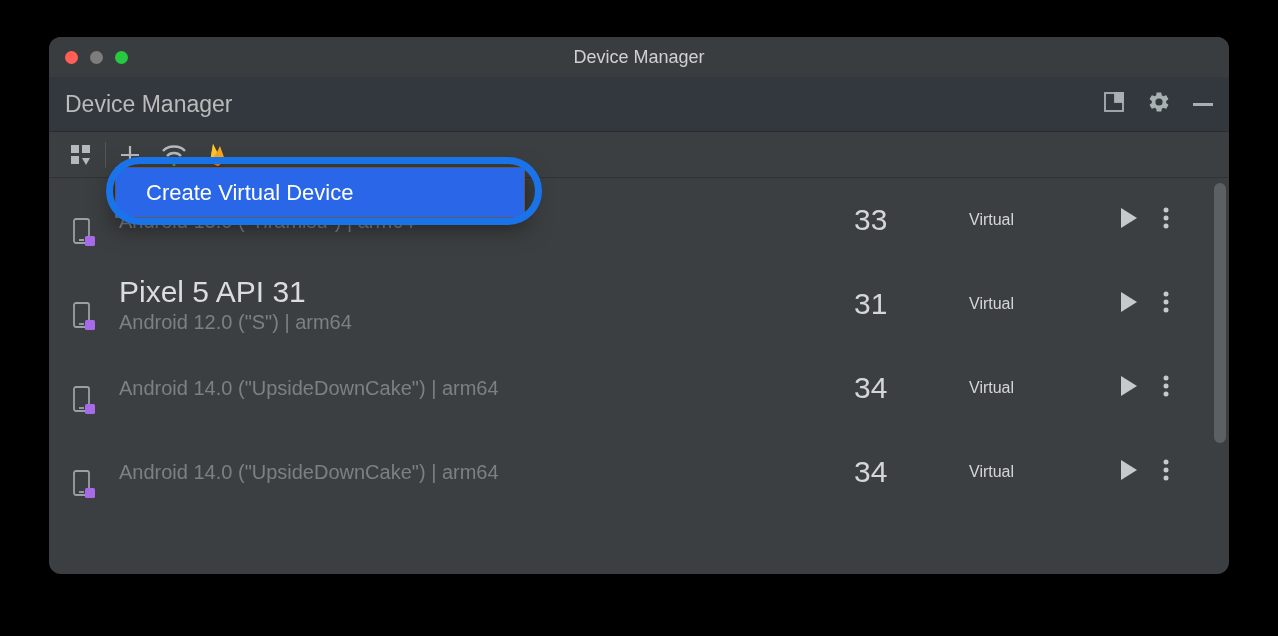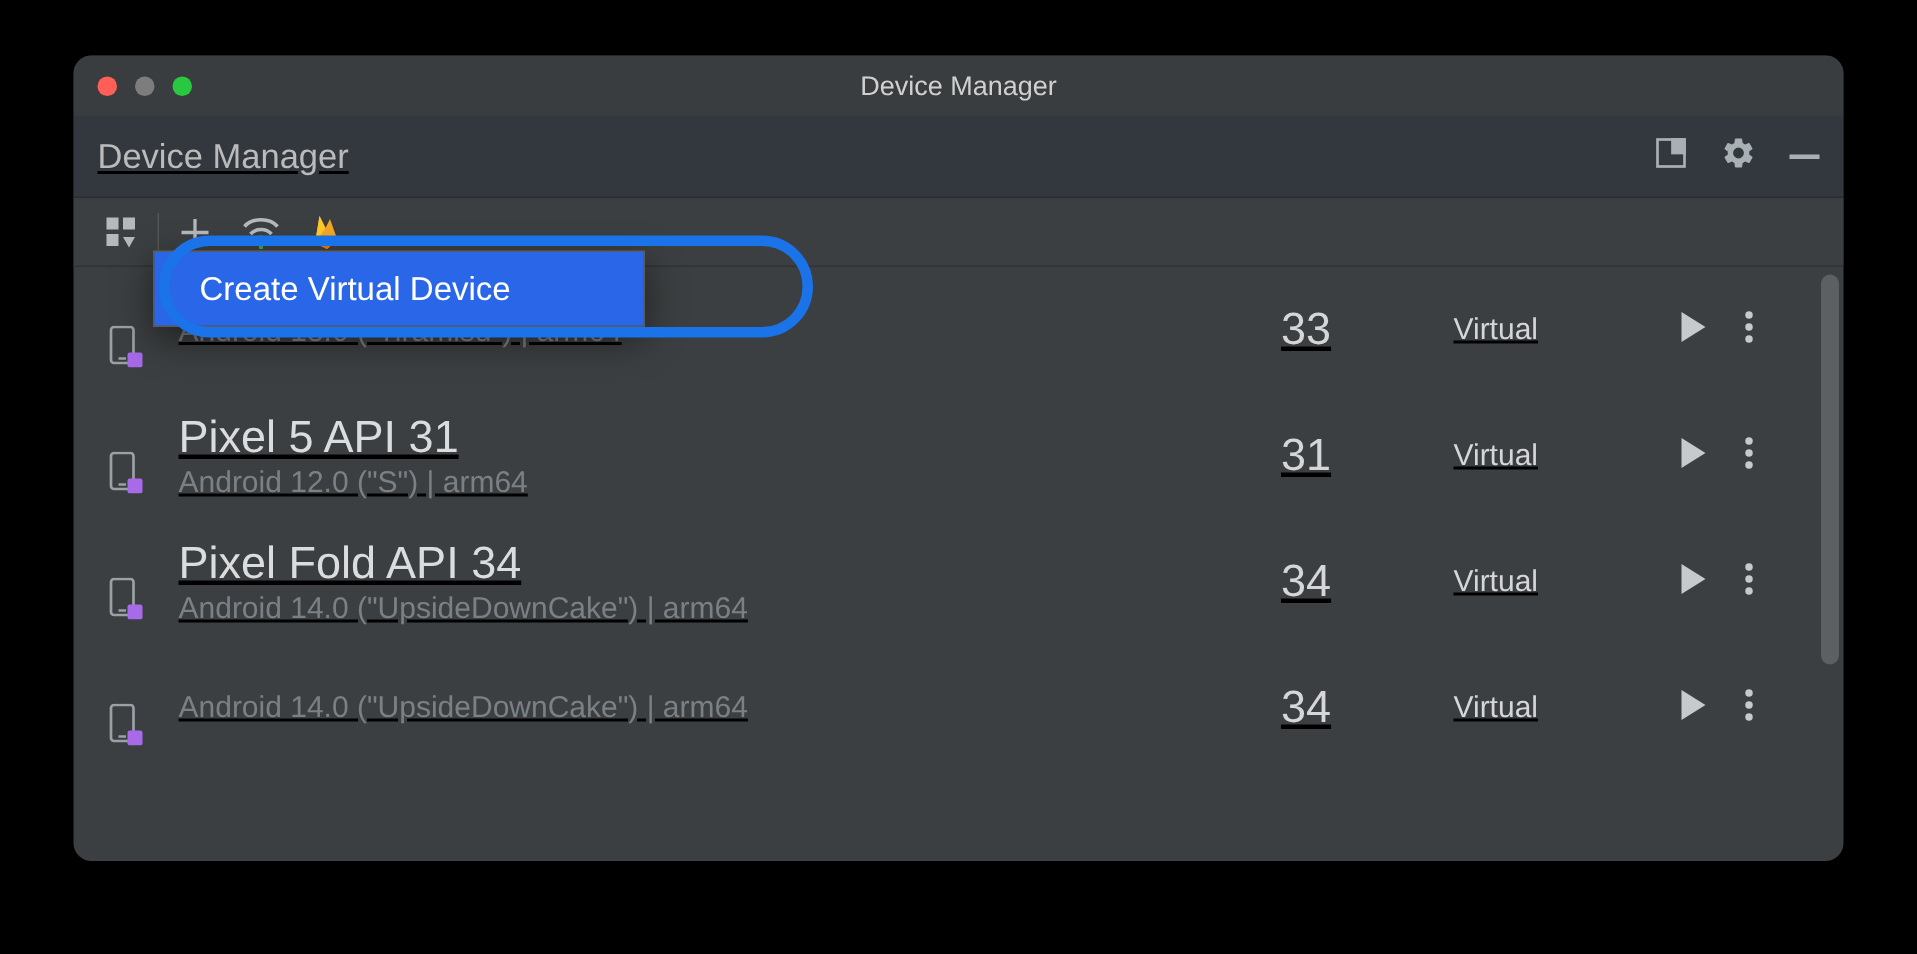--- a/index.html
+++ b/index.html
@@ -14,21 +14,20 @@
     .window {
       position: absolute;
       left: 49px;
       top: 37px;
       width: 1180px;
       height: 537px;
       background: #3c3f41;
       border-radius: 12px;
       overflow: hidden;
       box-shadow: 0 20px 60px rgba(0,0,0,0.6);
-      text-decoration: underline;
     }
     .titlebar {
       height: 40px;
       background: #3a3d3f;
       display: flex;
       align-items: center;
       position: relative;
     }
     .traffic-lights {
       display: flex;
@@ -150,21 +149,21 @@
     }
     .dev-name {
       color: #dadcdd;
       font-size: 30px;
     }
     .dev-detail {
       color: #7b8085;
       font-size: 20px;
     }
     .row-api { width: 115px; color: #d4d6d8; font-size: 30px; }
-    .row-type { width: 140px; color: #d4d6d8; font-size: 20px; }
+    .row-type { width: 140px; color: #d4d6d8; font-size: 16px; }
     .row-actions {
       width: 120px;
       display: flex;
       align-items: center;
       gap: 24px;
       padding-left: 10px;
     }
     .play-icon { color: #c7cacd; }
     .more-icon { color: #c7cacd; }
 
@@ -178,23 +177,23 @@
     }
     .scrollbar-thumb {
       width: 12px;
       height: 260px;
       background: #5c6063;
       border-radius: 6px;
     }
 
     .dropdown {
       position: absolute;
-      left: 53px;
+      left: 66px;
       top: 130px;
-      width: 328px;
+      width: 410px;
       background: #48494b;
       border: 1px solid #5a5b5c;
       box-shadow: 0 8px 24px rgba(0,0,0,0.5);
       z-index: 10;
     }
     .dropdown-item {
       height: 49px;
       display: flex;
       align-items: center;
       padding: 0 30px;
@@ -363,21 +362,20 @@
         <div class="row-icon-cell">
           <span>
             <svg width="24" height="28" viewBox="0 0 24 28">
               <rect x="2" y="1" width="15" height="24" rx="2" fill="none" stroke="#9aa0a6" stroke-width="1.8"></rect>
               <line x1="7" y1="22" x2="12" y2="22" stroke="#9aa0a6" stroke-width="1.8"></line>
               <rect x="13" y="18" width="10" height="10" rx="1.5" fill="#a76ae8"></rect>
             </svg>
           </span>
         </div>
         <div class="row-maincell">
-          <div class="dev-name">Pixel Fold API 34</div>
           <div class="dev-detail">Android 14.0 ("UpsideDownCake") | arm64</div>
         </div>
         <div class="row-api">34</div>
         <div class="row-type">Virtual</div>
         <div class="row-actions">
           <span class="play-icon">
             <svg width="20" height="22" viewBox="0 0 20 22" fill="currentColor">
                 <polygon points="2,1 18,11 2,21"></polygon>
               </svg>
           </span>

